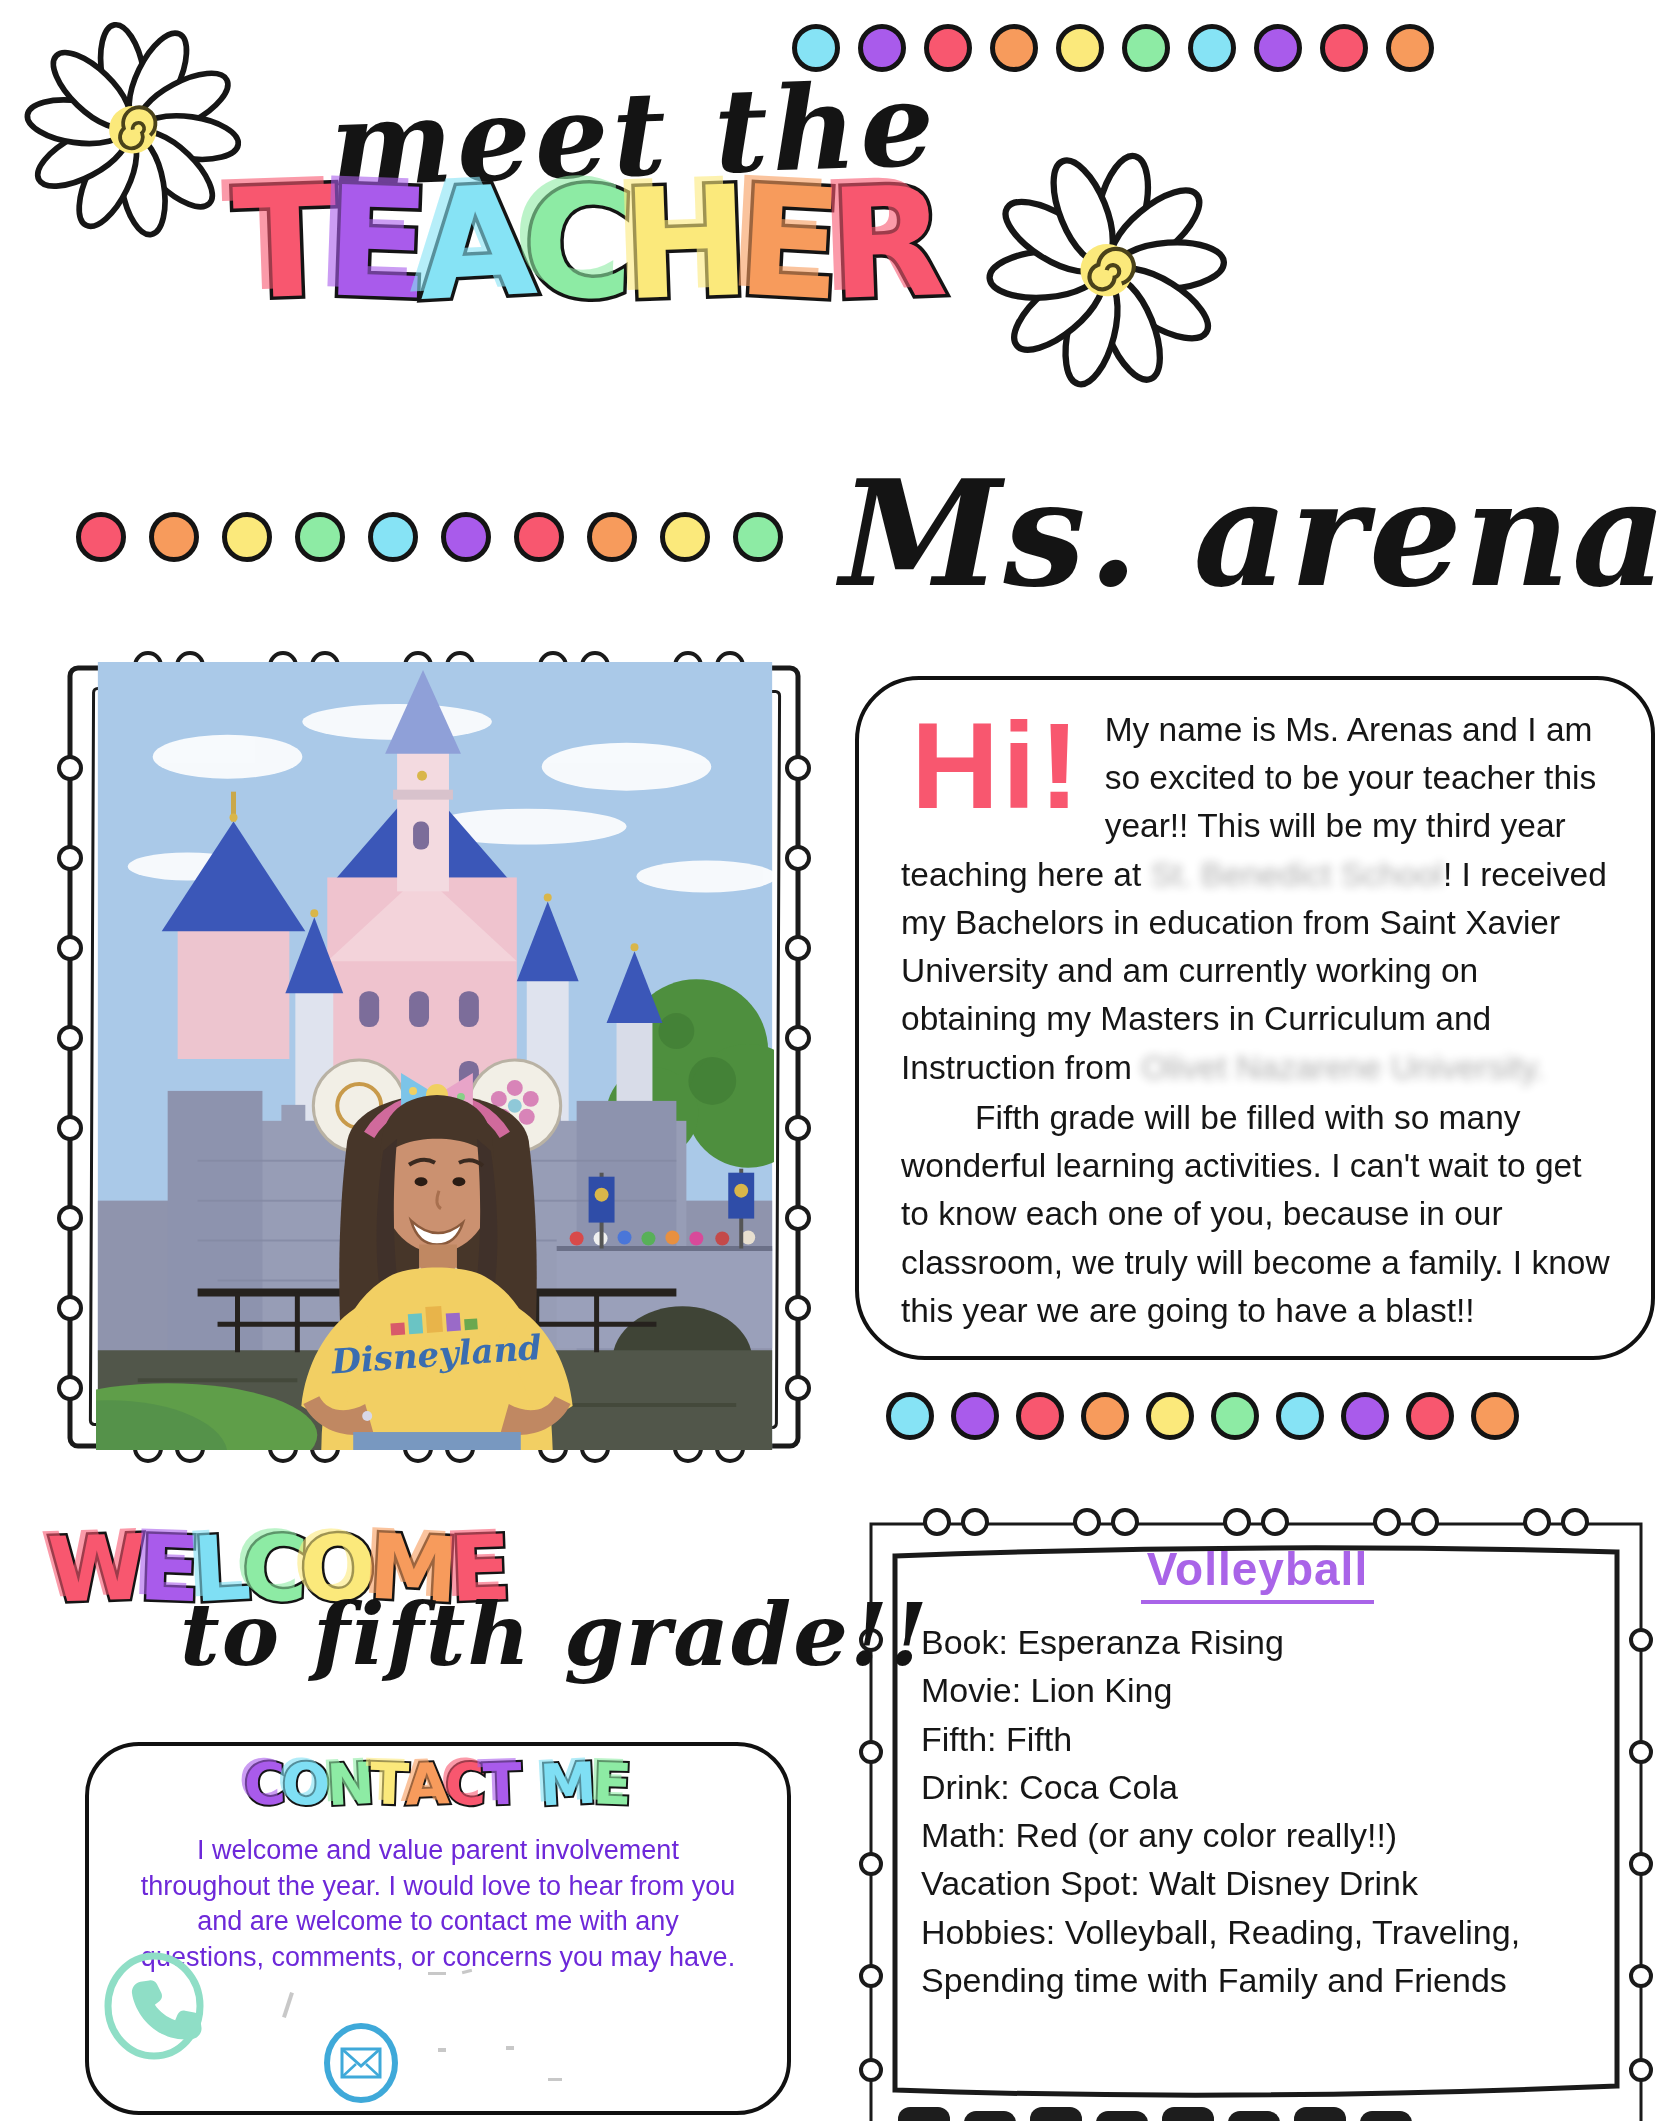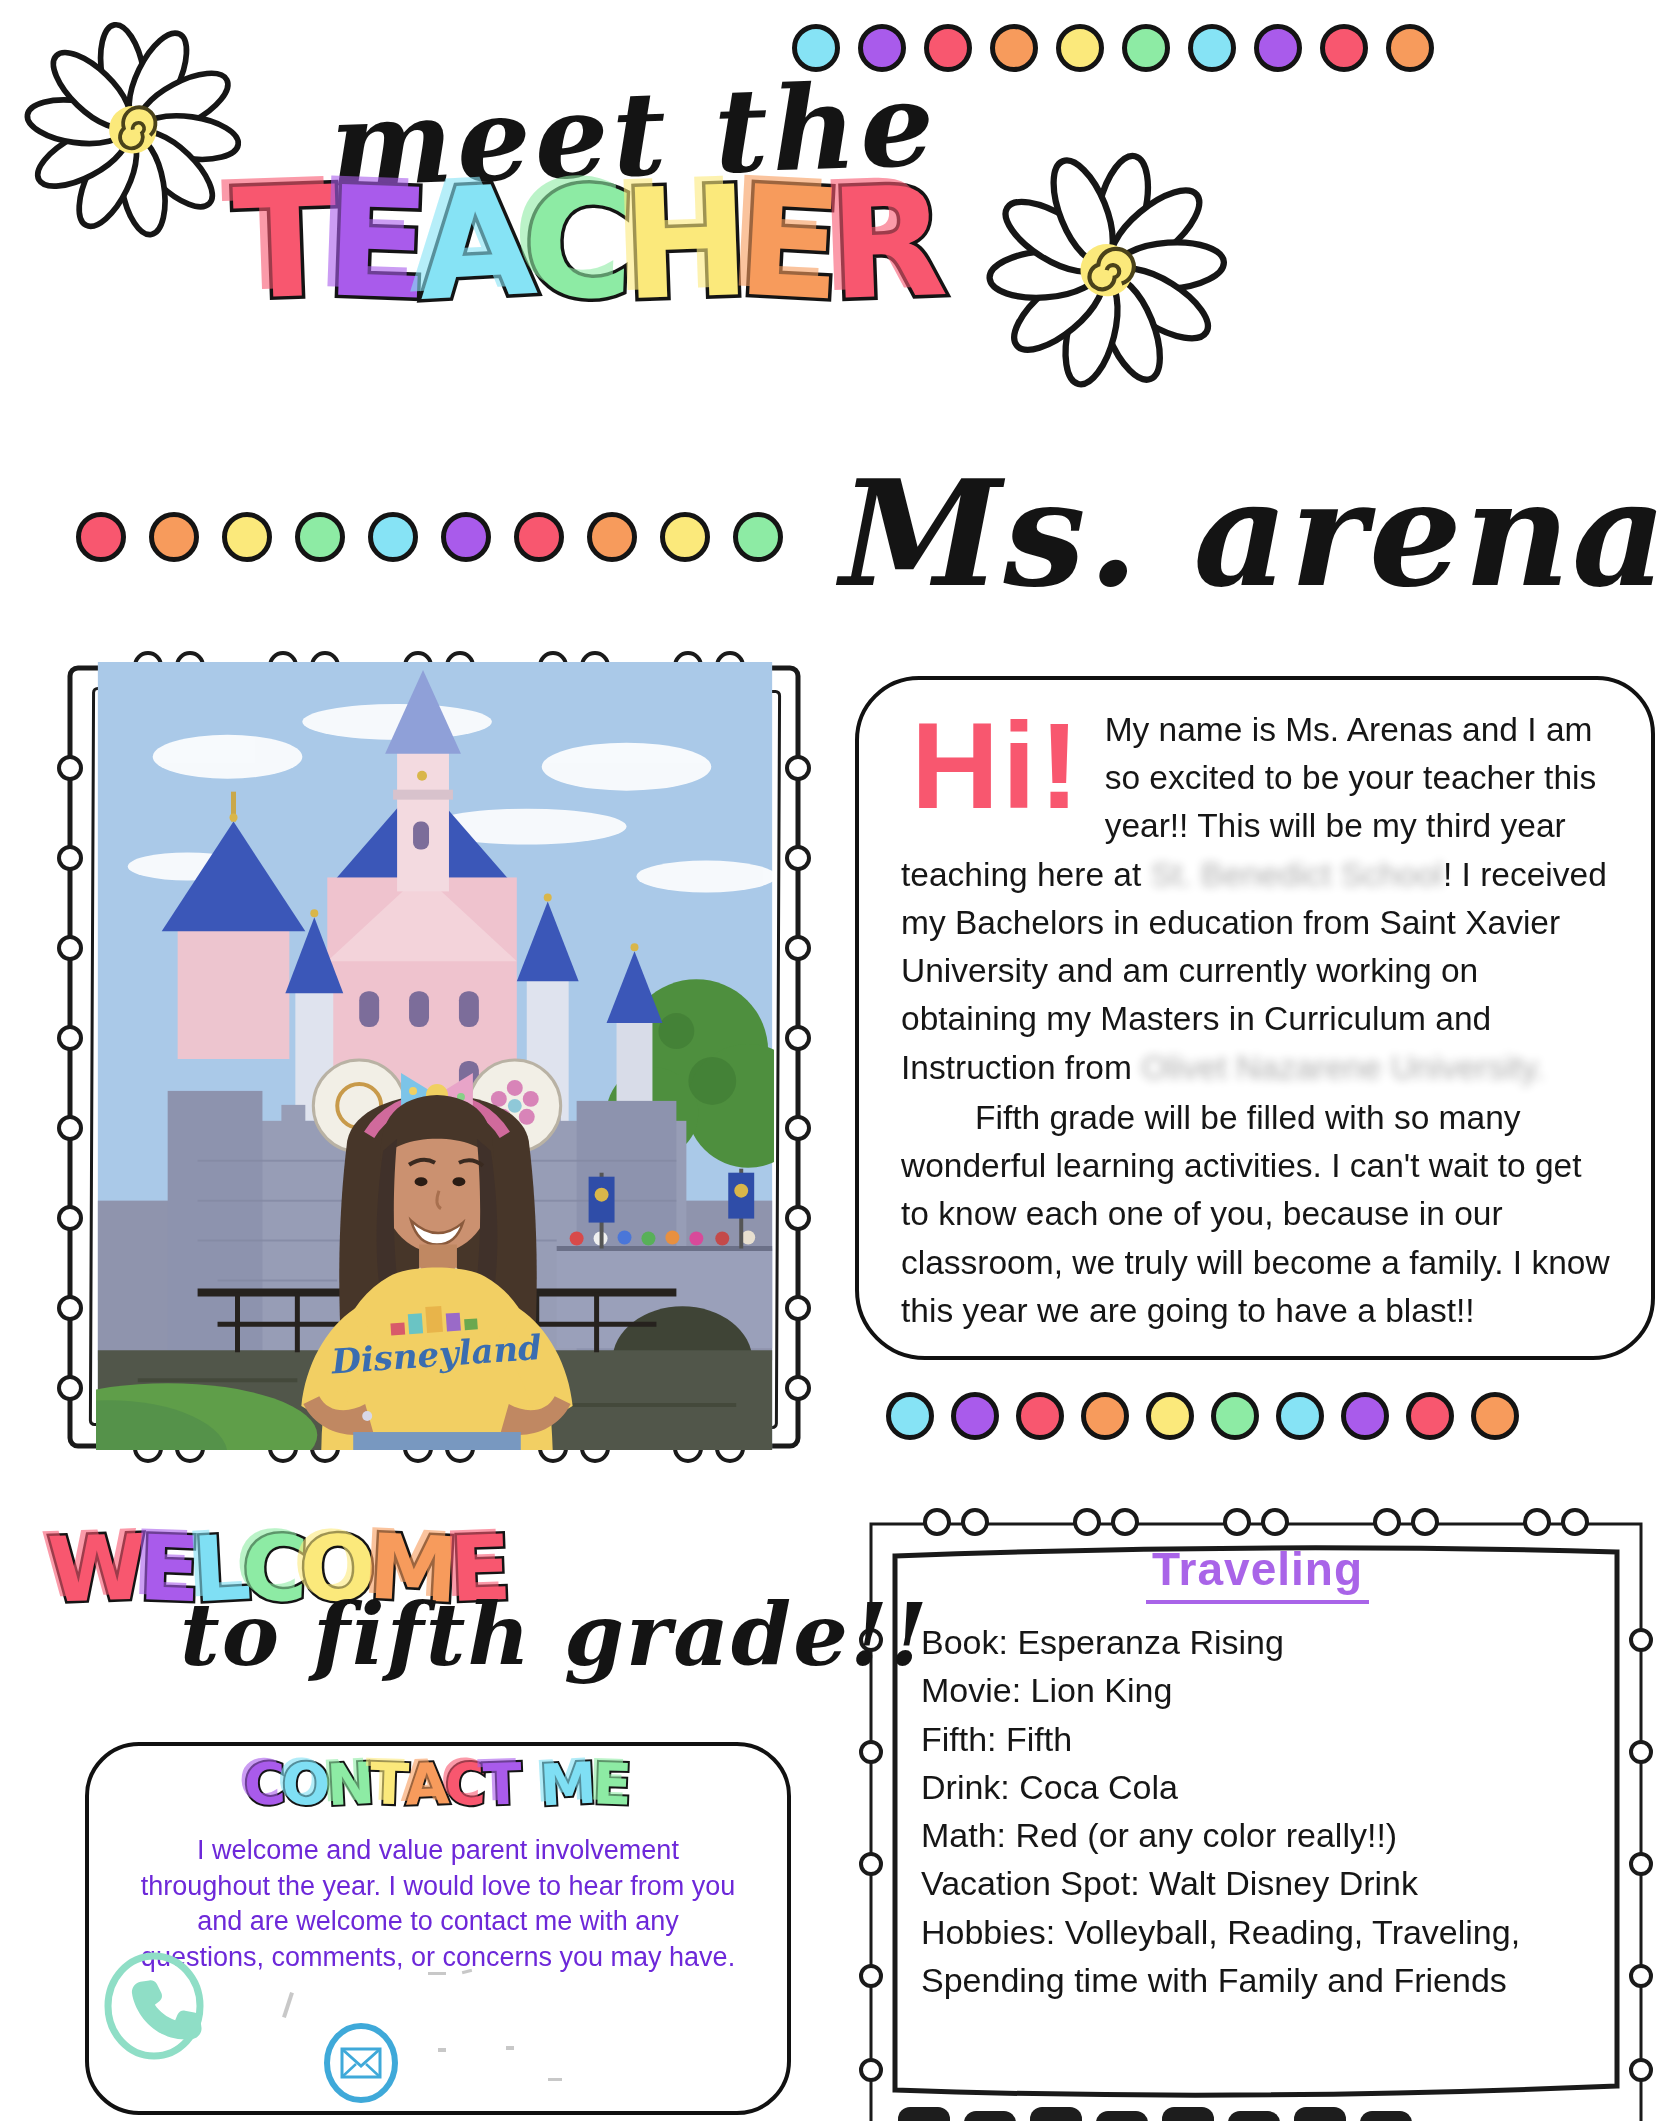--- a/index.html
+++ b/index.html
@@ -422,21 +422,21 @@
           <circle cx="16" cy="374" r="10"></circle>
         <circle cx="16" cy="486" r="10"></circle>
           <circle cx="16" cy="580" r="10"></circle>
         <circle cx="786" cy="150" r="10"></circle>
           <circle cx="786" cy="262" r="10"></circle>
           <circle cx="786" cy="374" r="10"></circle>
         <circle cx="786" cy="486" r="10"></circle>
           <circle cx="786" cy="580" r="10"></circle>
       </g>
     </svg>
-    <div id="fav-title-wrap"><span id="fav-title" style="color: rgb(169, 100, 232); border-bottom-color: rgb(169, 100, 232);">Traveling</span></div>
+    <div id="fav-title-wrap"><span id="fav-title" style="color: rgb(169, 100, 232); border-bottom-color: rgb(169, 100, 232);">Volleyball</span></div>
     <div id="fav-list">
         <div><span>Book: </span><span>Esperanza Rising</span></div>
         <div><span>Movie: </span><span>Lion King</span></div>
         <div><span>Fifth: </span><span>Fifth</span></div>
         <div><span>Drink: </span><span>Coca Cola</span></div>
         <div><span>Math: </span><span>Red (or any color really!!)</span></div>
         <div><span>Vacation Spot: </span><span>Walt Disney Drink</span></div>
         <div><span>Hobbies: </span><span>Volleyball, Reading, Traveling, Spending time with Family and Friends</span></div>
       </div>
   </div>

